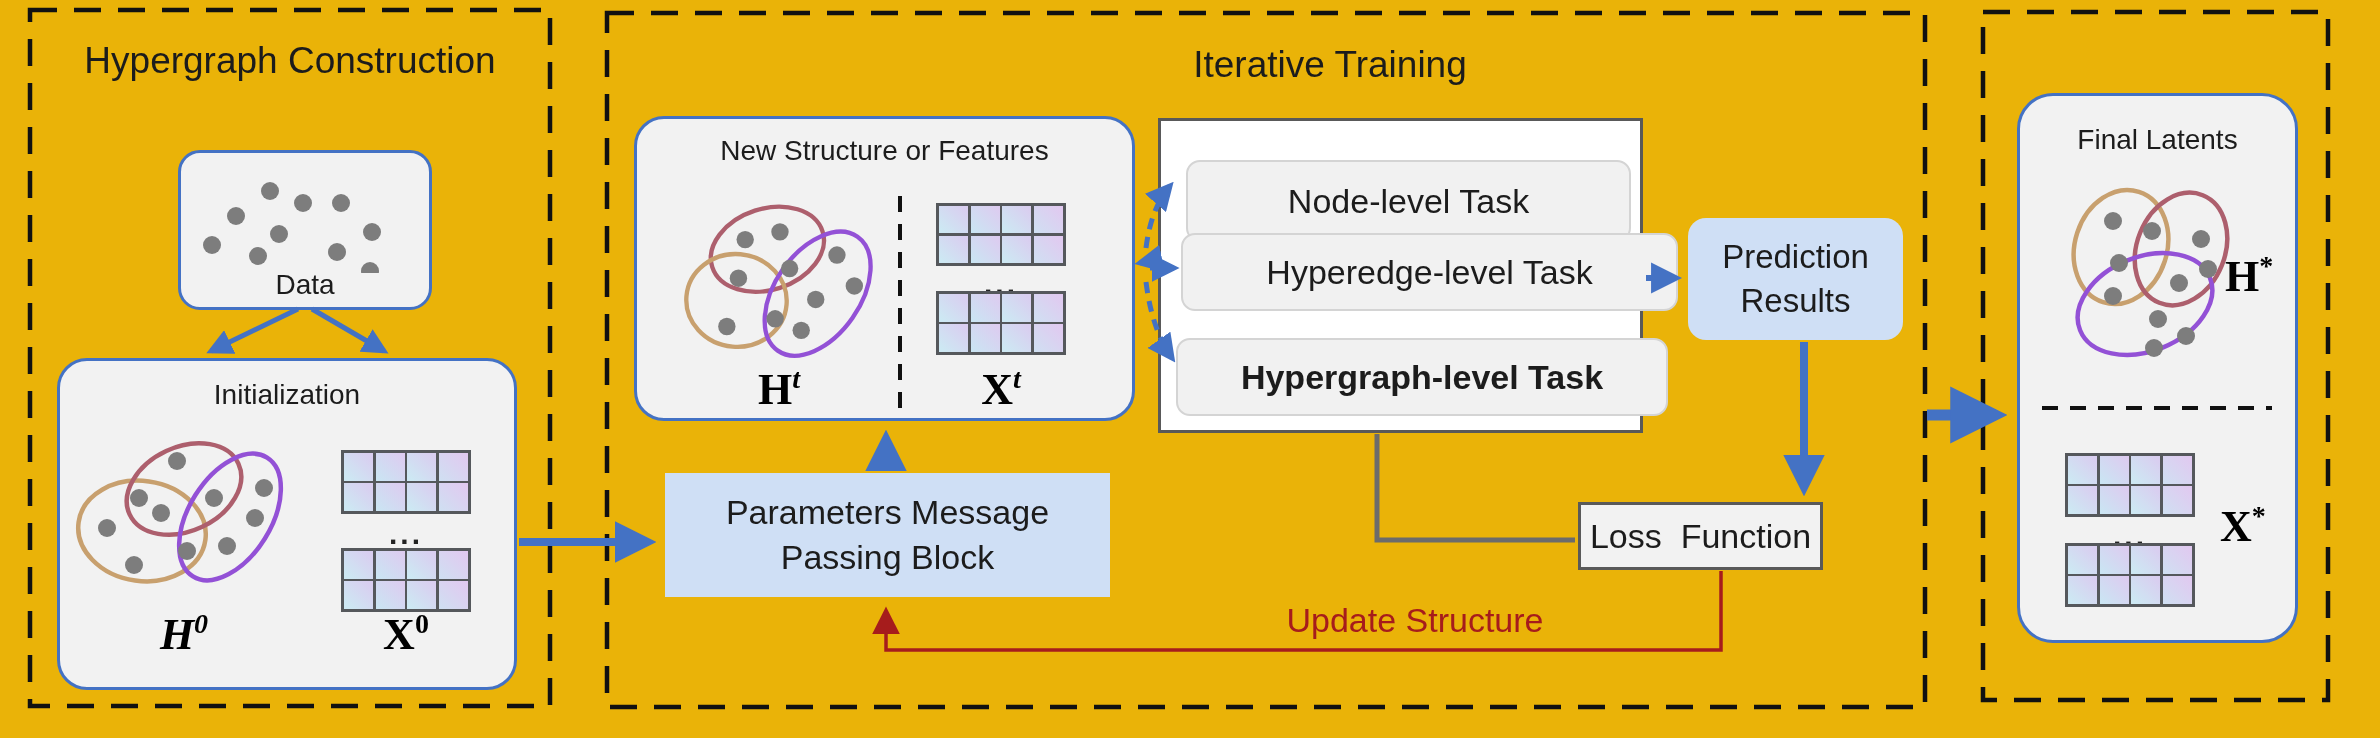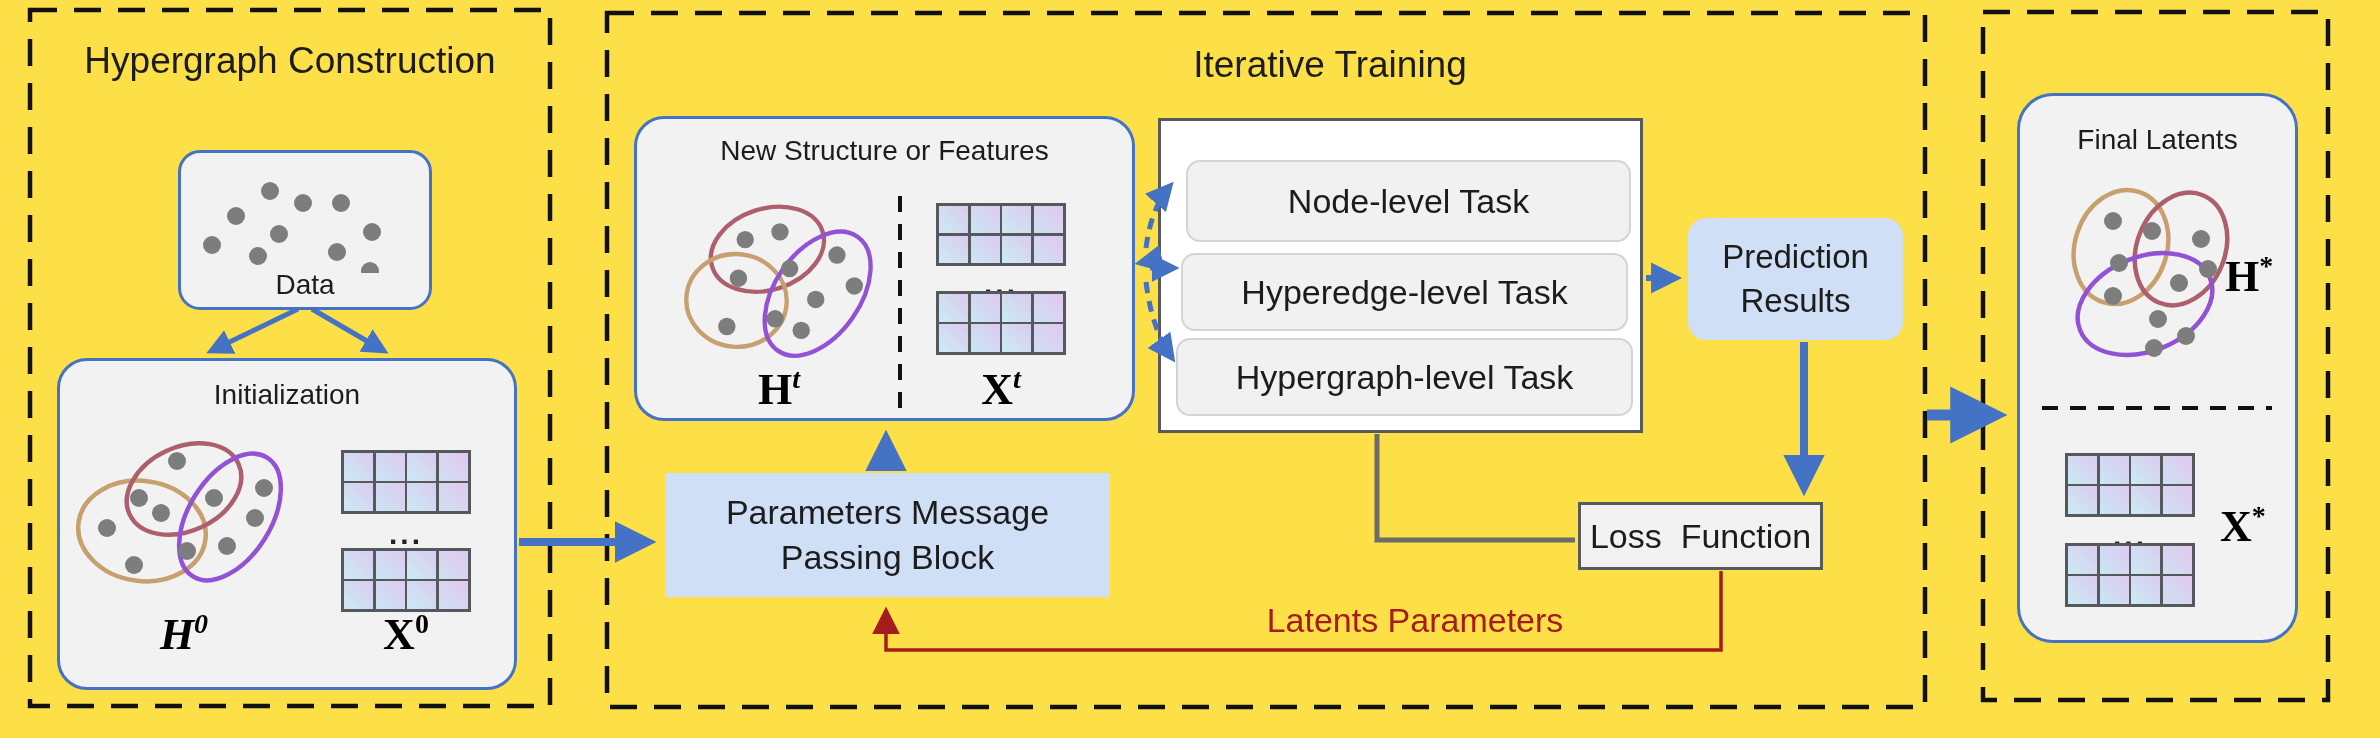--- a/index.html
+++ b/index.html
@@ -1,17 +1,17 @@
 <!DOCTYPE html>
 <html style="--accent_blue: #4472c4; --light_blue_fill: #cfdff5; --panel_fill: #f2f2f2; --task_fill: #f1f1f1; --task_border: #d4d4d4; --gray_border: #595959; --connector_gray: #6b6b6b; --update_red: #a61c1c; --dot_gray: #7d7d7d; --ellipse_tan: #c8a06e; --ellipse_maroon: #ad5f6d; --ellipse_purple: #9351d6; --cell_blue: #c9e6f3; --cell_purple: #decaf0;"><head>
 <meta charset="utf-8">
 <style>
   html,body{margin:0;padding:0;background:#ffffff;}
   #canvas{
-    position:relative;width:2380px;height:738px;background:#fde047;overflow:hidden;
+    position:relative;width:2380px;height:738px;background:#eab308;overflow:hidden;
     font-family:"Liberation Sans",sans-serif;color:#1c1c1c;
   }
   .abs{position:absolute;}
   .sec-title{font-size:37px;text-align:center;white-space:nowrap;}
   .box-title{font-size:28px;text-align:center;white-space:nowrap;}
   .rounded-panel{
     background:var(--panel_fill);border:3px solid var(--accent_blue);
     border-radius:30px;box-sizing:border-box;
   }
   .task-row{
@@ -160,31 +160,31 @@
         <div class="cell"></div>
         <div class="cell"></div>
         <div class="cell"></div>
         <div class="cell"></div>
       </div>
     <div class="abs math-label" style="left:299px;top:245px;width:130px;"><span>X</span><sup class="italic">t</sup></div>
   </div>
 
   <div class="abs" id="tasks-box" style="left:1158px;top:118px;width:485px;height:315px;">
     <div class="abs task-row" style="left:25px;top:10px;width:445px;height:82px;margin-top:29px;">Node-level Task</div>
-    <div class="abs task-row" style="left:20px;top:112px;width:447px;height:78px;margin-top:20px;">Hyperedge-level Task</div>
-    <div class="abs task-row" style="left:15px;top:217px;width:457px;height:78px;">Hypergraph-level Task</div>
+    <div class="abs task-row" style="left:20px;top:112px;width:497px;height:78px;">Hyperedge-level Task</div>
+    <div class="abs task-row" style="left:15px;top:217px;width:492px;height:78px;font-weight:bold;">Hypergraph-level Task</div>
   </div>
 
   <div class="abs blue-fill-box" style="left:1688px;top:218px;width:215px;height:122px;border-radius:18px;font-size:33px;">Prediction Results</div>
 
   <div class="abs blue-fill-box" style="left:665px;top:473px;width:445px;height:124px;">Parameters Message Passing Block</div>
 
   <div class="abs" id="loss-box" style="left:1578px;top:502px;width:245px;height:68px;">Loss  Function</div>
 
-  <div class="abs" id="update-label" style="left:1230px;top:601px;width:370px;">Latents Parameters</div>
+  <div class="abs" id="update-label" style="left:1230px;top:601px;width:370px;">Update Structure</div>
 
   <div class="abs rounded-panel" style="left:2017px;top:93px;width:281px;height:550px;border-radius:36px;text-decoration:underline;">
     <div class="abs box-title" style="left:0;top:28px;width:275px;">Final Latents</div>
     <svg class="abs" style="left:23px;top:83px;" width="200" height="195" viewBox="0 0 200 195">
       <ellipse class="glyph-ellipse e-tan" cx="0" cy="0" rx="46" ry="58" transform="translate(78,68) rotate(18)"></ellipse>
       <ellipse class="glyph-ellipse e-maroon" cx="0" cy="0" rx="44" ry="58" transform="translate(138,70) rotate(22)"></ellipse>
       <ellipse class="glyph-ellipse e-purple" cx="0" cy="0" rx="70" ry="47" transform="translate(102,125) rotate(-22)"></ellipse>
       <circle class="dot" cx="70" cy="42" r="9"></circle>
         <circle class="dot" cx="109" cy="52" r="9"></circle>
       <circle class="dot" cx="158" cy="60" r="9"></circle>

